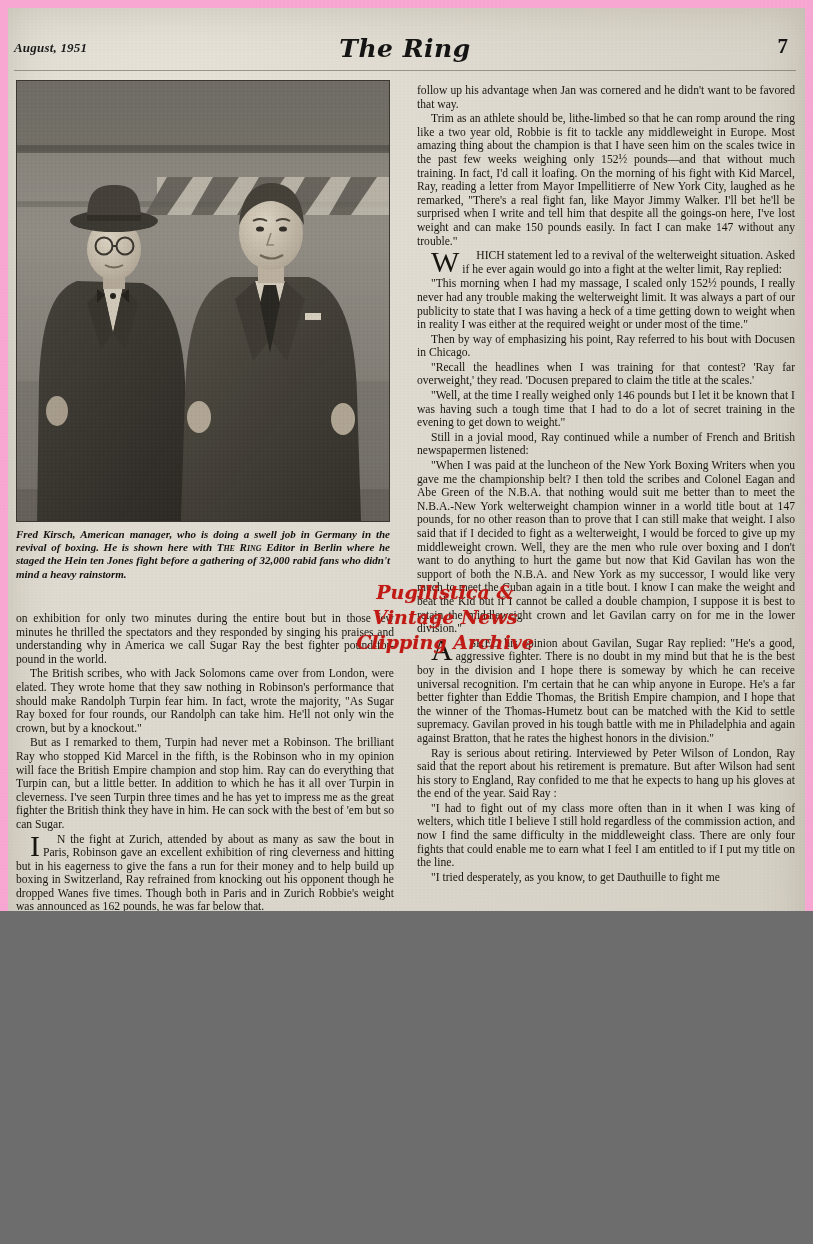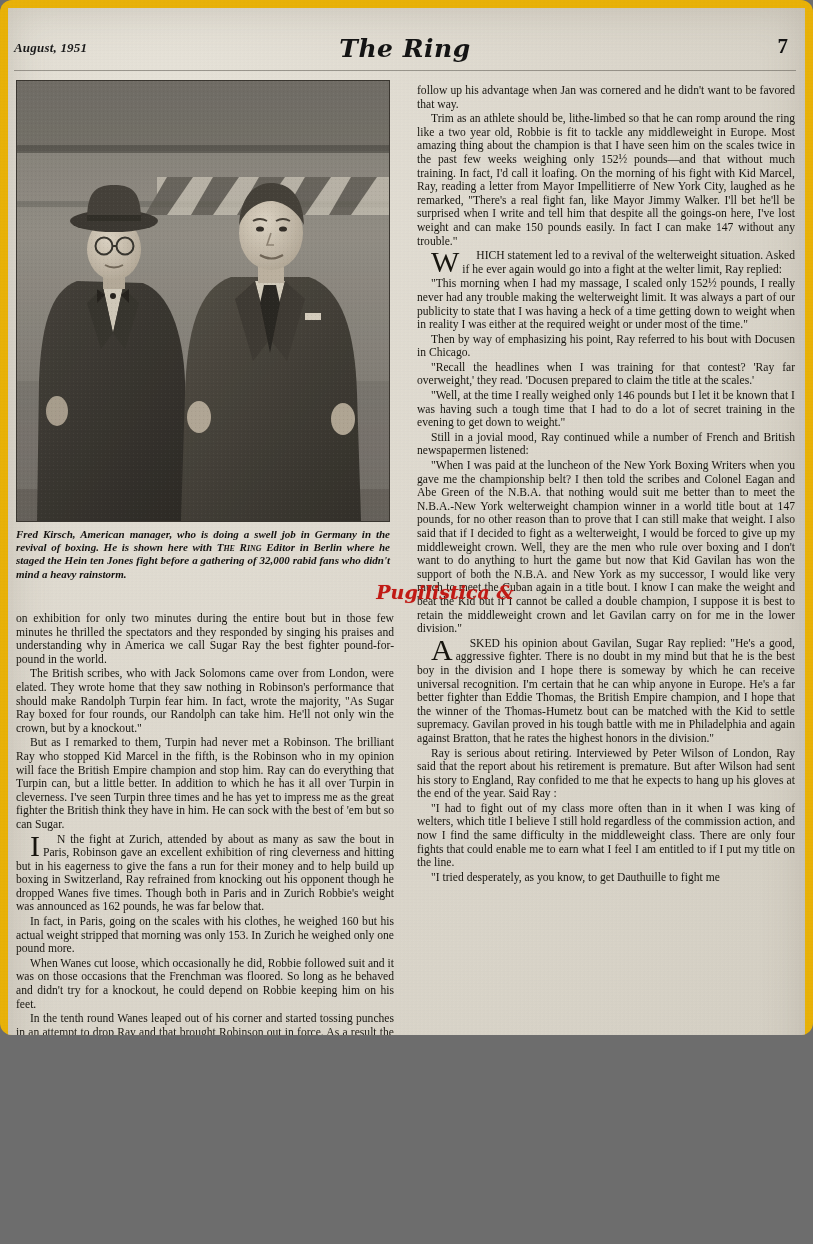--- a/index.html
+++ b/index.html
@@ -3,25 +3,24 @@
 <meta charset="utf-8">
 <style>
   html, body {
     margin: 0;
     padding: 0;
     background: #6d6d6d;
   }
   .page {
     position: relative;
     width: 813px;
-    height: 1035px;
-    background: #eab308;
+    height: 911px;
+    background: #f9a8d4;
     overflow: hidden;
     font-family: "Liberation Serif", serif;
-    border-radius: 12px;
   }
   
   .paper {
     position: absolute;
     left: 8px;
     top: 8px;
     width: 797px;
     height: 1228px;
     background:
       radial-gradient(ellipse at 20% 10%, #e8e4da 0%, #ded9ce 45%, #d4cfc3 100%);
@@ -338,16 +337,18 @@
     <p class="dropcap">
       <span class="dc">A</span><span>SKED his opinion about Gavilan, Sugar Ray replied: "He's a good, aggressive fighter. There is no doubt in my mind but that he is the best boy in the division and I hope there is someway by which he can receive universal recognition. I'm certain that he can whip anyone in Europe. He's a far better fighter than Eddie Thomas, the British Empire champion, and I hope that the winner of the Thomas-Humetz bout can be matched with the Kid to settle supremacy. Gavilan proved in his tough battle with me in Philadelphia and again against Bratton, that he rates the highest honors in the division."</span>
     </p>
     <p>Ray is serious about retiring. Interviewed by Peter Wilson of London, Ray said that the report about his retirement is premature. But after Wilson had sent his story to England, Ray confided to me that he expects to hang up his gloves at the end of the year. Said Ray :</p>
     <p>"I had to fight out of my class more often than in it when I was king of welters, which title I believe I still hold regardless of the commission action, and now I find the same difficulty in the middleweight class. There are only four fights that could enable me to earn what I feel I am entitled to if I put my title on the line.</p>
     <p>"I tried desperately, as you know, to get Dauthuille to fight me</p>
   </div>
 
   <div class="watermark">
     <div>Pugilistica &amp;</div>
+    <div>Vintage News</div>
+    <div>Clipping Archive</div>
   </div>
 
   <div class="grain"></div>
 </div>
 
 </body></html>

